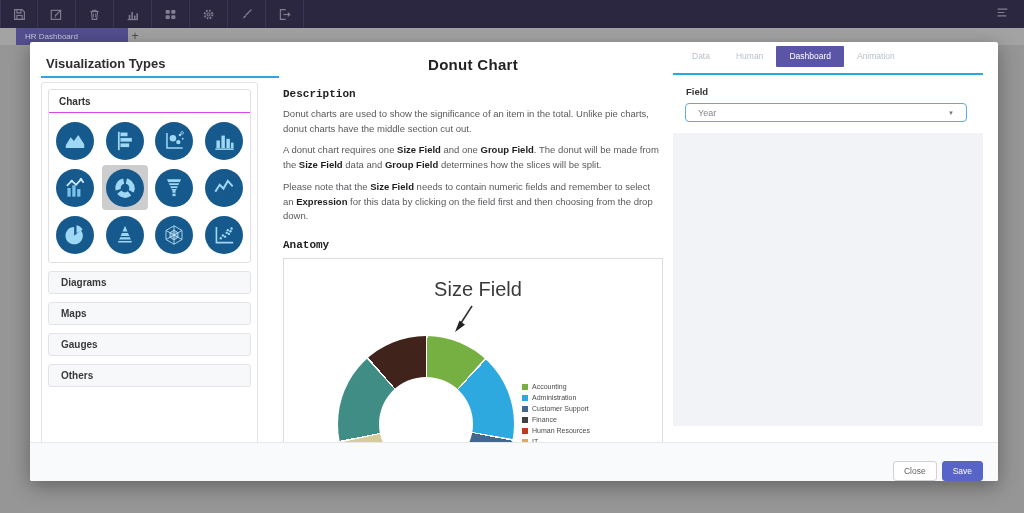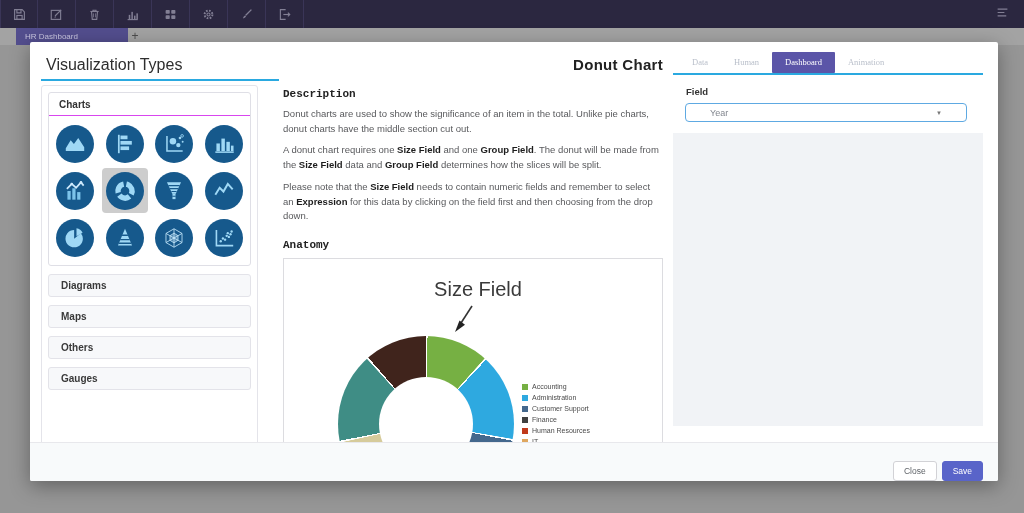--- a/index.html
+++ b/index.html
@@ -17,55 +17,55 @@
   
   .tabstrip { position:absolute; top:28px; left:0; right:0; height:17px; background:#a3a3a3; }
   .tab-active { position:absolute; left:4px; top:0; width:112px; height:17px; background:#534e8e; color:#c9c6e0; font-size:8px; line-height:17px; padding-left:9px;margin-left:12px; }
   .tab-add { position:absolute; left:127px; top:0; width:16px; height:17px; color:#4c4c4c; font-size:12px; line-height:16px; text-align:center; cursor:pointer; }
 
   
   .modal { position:absolute; left:30px; top:42px; width:968px; height:439px; background:#fff; border-radius:2px; box-shadow:0 5px 20px rgba(0,0,0,.35); }
 
   
   .left-panel { position:absolute; left:10px; top:0; width:242px; }
-  .lp-title { margin:14px 0 0 6px; font-size:16px; font-weight:normal; color:#2e2e2e; }
+  .lp-title { margin:14px 0 0 6px; font-size:13px; font-weight:bold; color:#2e2e2e; }
   .lp-underline { margin-top:5px; margin-left:1px; width:238px; height:2px; background:#2aa9e0; }
   .lp-card { margin-top:4px; margin-left:1px; width:217px; height:363px; border:1px solid #e4e4ea; border-radius:3px; padding:6px; }
   .charts-box { border:1px solid #dfdfe6; border-radius:3px; }
   .charts-header { padding:6px 10px 5px; font-size:10px; font-weight:bold; color:#333; border-bottom:1px solid #d946ef; cursor:pointer; }
   .icon-grid { display:grid; grid-template-columns:repeat(4,1fr); gap:2px; padding:5px 2px; justify-items:center; }
   .icon-cell { width:46px; height:45px; display:flex; align-items:center; justify-content:center; border-radius:4px; cursor:pointer; }
   .icon-cell.selected { background:#cdcdcd; }
   .chart-circle { width:38px; height:38px; border-radius:50%; background:#16598c; display:flex; align-items:center; justify-content:center; }
   .acc-bar { margin-top:8px; height:23px; background:#f7f8fa; border:1px solid #e3e3e9; border-radius:3px; font-size:10px; font-weight:bold; color:#3a3a3a; line-height:21px; padding-left:12px; cursor:pointer; }
 
   
   .center-panel { position:absolute; left:253px; top:0; width:380px; }
-  .cp-title { margin-top:14px; text-align:right; font-size:15px; font-weight:bold; color:#222; letter-spacing:.3px; }
+  .cp-title { margin-top:14px; text-align:center; font-size:15px; font-weight:bold; color:#222; letter-spacing:.3px; }
   .cp-h2 { margin-top:15px; font-size:11px; font-weight:bold; color:#222;font-family:Liberation Mono, monospace; }
   .cp-p { margin-top:7px; font-size:9.5px; color:#58595c; line-height:1.55; }
   .cp-p b { color:#1d1d1d; }
   .anatomy-box { margin-top:7px; height:218px; border:1px solid #dcdce0; background:#fff; position:relative; overflow:hidden; }
   .sf-label { position:absolute; left:194px; top:19px; transform:translateX(-50%); font-size:20px; color:#3a3a3a; }
   .sf-arrow { position:absolute; left:166px; top:46px; }
   .donut { position:absolute; left:54px; top:77px; width:176px; height:176px; border-radius:50%; }
   .donut-hole { position:absolute; left:95px; top:118px; width:94px; height:94px; background:#fff; border-radius:50%; }
   .legend { position:absolute; left:238px; top:122px; }
   .legend-item { display:flex; align-items:center; height:11px; }
   .legend-swatch { width:6px; height:6px; margin-right:4px; }
   .legend-label { font-size:7px; color:#4a4a4a; }
   .group-marker { position:absolute; left:248px; top:203px; font-size:9px; color:#0a0a0a; }
 
   
   .right-panel { position:absolute; left:643px; top:4px; width:310px; }
-  .rp-tabs { display:flex; align-items:flex-end; height:29px; border-bottom:2px solid #2aa9e0; padding-left:6px;font-family:Liberation Serif, serif; }
+  .rp-tabs { display:flex; align-items:flex-start; height:29px; border-bottom:2px solid #2aa9e0; padding-left:6px; }
   .rp-tab { font-size:8.5px; color:#b9bfca; padding:0 13px; line-height:21px; cursor:pointer; }
   .rp-tab.active { background:#5b55a8; color:#fff; border-radius:1px; }
   .rp-field-label { margin:11px 0 0 13px; font-size:9.5px; font-weight:bold; color:#333; }
-  .rp-select { margin:6px 0 0 12px; width:282px; height:19px; border:1px solid #5ea9e2; border-radius:4px; background:#fff; display:flex; align-items:center; padding:0 24px; cursor:pointer; }
+  .rp-select { margin:6px 0 0 12px; width:282px; height:19px; border:1px solid #5ea9e2; border-radius:4px; background:#fff; display:flex; align-items:center; padding:0 12px; cursor:pointer; }
   .rp-select-value { flex:1; font-size:9px; color:#83878f; }
   .rp-select-caret { font-size:6px; color:#777; }
   .rp-gray { margin-top:11px; width:310px; height:293px; background:#f1f3f6; }
 
   
   .modal-footer { position:absolute; left:0; right:0; bottom:0; height:39px; background:#f8fafb; border-top:1px solid #e8e8ec; border-radius:0 0 2px 2px; display:flex; align-items:flex-end; justify-content:flex-end; padding-right:15px; }
   .btn { height:20px; padding:0 10px; font-size:8.5px; border-radius:3px; display:flex; align-items:center; cursor:pointer; }
   .btn-close { background:#fff; border:1px solid #d2d2d6; color:#5f6368; margin-right:5px; }
   .btn-save { background:#5964c9; border:1px solid #5964c9; color:#fff; }
 </style>
@@ -290,22 +290,22 @@
                     <circle cx="19" cy="6" r="1.1"></circle>
                   </g>
                 </svg>
               </div>
             </div>
           </div>
       </div>
       <div id="acc-sections">
           <div class="acc-bar">Diagrams</div>
           <div class="acc-bar">Maps</div>
+          <div class="acc-bar">Gauges</div>
           <div class="acc-bar">Others</div>
-          <div class="acc-bar">Gauges</div>
         </div>
     </div>
   </div>
 
   <div class="center-panel">
     <div class="cp-title">Donut Chart</div>
     <div class="cp-h2">Description</div>
     <div id="paragraphs">
         <p class="cp-p"><span>Donut charts are used to show the significance of an item in the total. Unlike pie charts, donut charts have the middle section cut out.</span></p>
         <p class="cp-p"><span>A donut chart requires one </span><b>Size Field</b><span> and one </span><b>Group Field</b><span>. The donut will be made from the </span><b>Size Field</b><span> data and </span><b>Group Field</b><span> determines how the slices will be split.</span></p>

